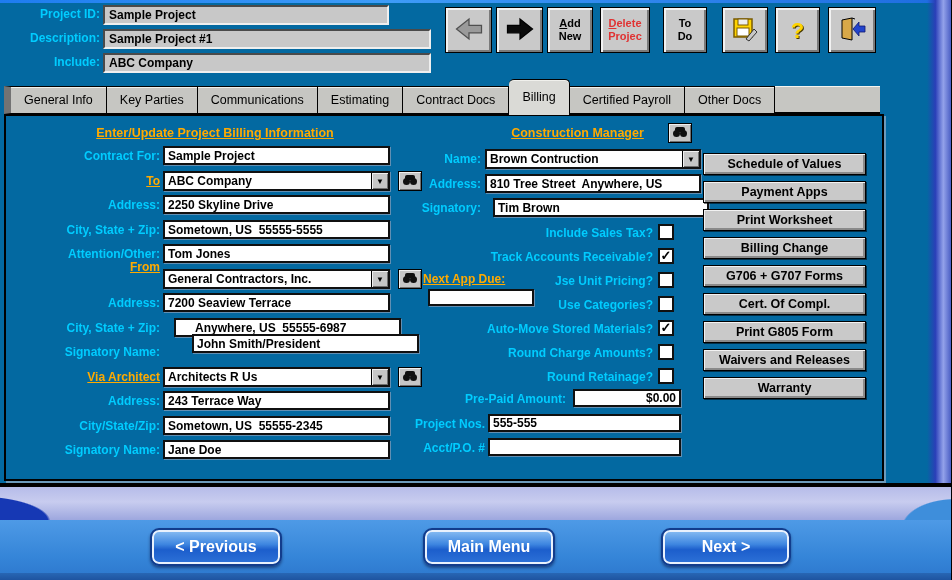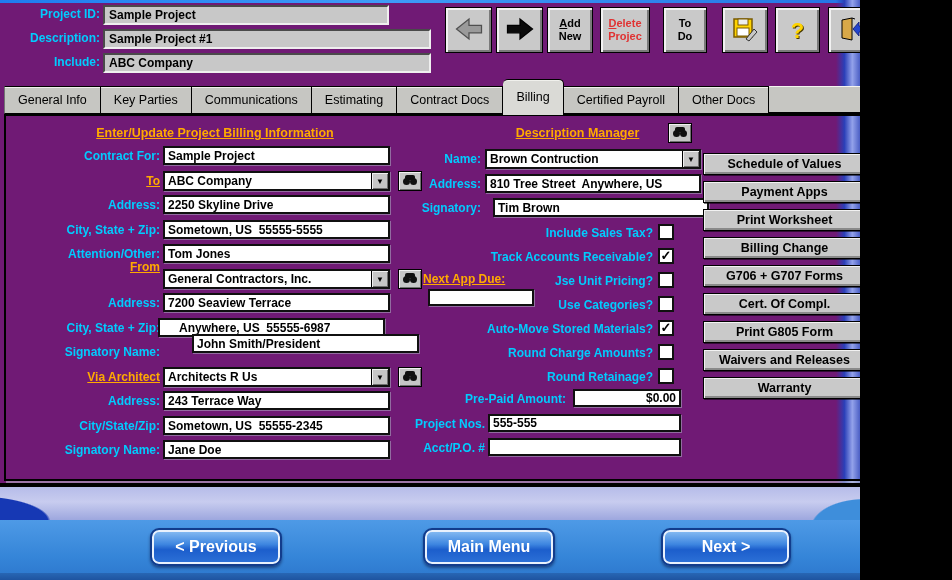--- a/index.html
+++ b/index.html
@@ -1,19 +1,19 @@
 <!DOCTYPE html>
 <html><head>
 <meta charset="utf-8">
 <style>
   * { margin:0; padding:0; box-sizing:border-box; }
   html,body { background:#000; }
   .screen {
-    position:relative; width:860px; height:580px; overflow:hidden;
-    background:#701a75;
+    position:relative; width:951px; height:580px; overflow:hidden;
+    background:#0369a1;
     font-family:"Liberation Sans", sans-serif;
   }
   .topline { position:absolute; left:0; top:0; width:952px; height:3px;
     background:linear-gradient(90deg,#1E7CF0,#3E9CF8 40%,#1E6CE0); }
   
   .rstrip { position:absolute; right:0; top:0; width:24px; height:487px;
     background:linear-gradient(90deg, rgba(0,0,160,0) 0%, #2A3FB8 35%, #93A2EA 68%, #4A5EC4 100%); }
 
   
   .cl { position:absolute; text-align:right; color:#00CCFF; font-weight:700; font-size:12px; white-space:nowrap; }
@@ -48,21 +48,21 @@
   .tbtn.red { color:#E03232;text-align:center; }
   .qmark { color:#FFD400; font-size:22px; font-weight:700; text-shadow:1px 1px 0 #4a3a00; }
 
   
   .tabband { position:absolute; left:4px; top:86px; width:876px; height:28px;
     background:#C6C6C2; border-top:1px solid #F4F4F0; border-bottom:2px solid #000; }
   .tabs { position:absolute; left:4px; top:86px; height:28px; display:flex; align-items:flex-end; }
   .tab { height:28px; background:#C6C6C2; border:1px solid #000; border-left:none;
     padding:0 13px; font-size:12.5px; line-height:26px; color:#000; cursor:pointer; white-space:nowrap;
     box-shadow:inset 0 1px 0 #F0F0EC; }
-  .tab:first-child { border-left:1px solid #737373; }
+  .tab:first-child { border-left:7px solid #737373; }
   .tab.active { height:36px; margin-bottom:-1px; background:#DADAD6; border-bottom:none;
     border-radius:5px 5px 0 0; line-height:34px; z-index:3; position:relative; }
 
   
   .formbox { position:absolute; left:4px; top:114px; width:880px; height:367px;
     border:2px solid #000; box-shadow:2px 2px 0 rgba(195,195,210,.55); }
   .abtn { position:absolute; left:703px; width:163px; height:22px; background:#C9C9C9; cursor:pointer;
     border:1px solid #000; box-shadow:inset 1px 1px 0 #F2F2F2, inset -2px -2px 0 #8A8A8A, 1px 1px 0 rgba(0,0,0,.55);
     font-family:"Liberation Sans",sans-serif; font-weight:700; font-size:12.5px; color:#000; text-align:center; }
   .fhead { position:absolute; color:#FFAA00; font-weight:700; font-size:12.5px; text-decoration:underline;
@@ -203,21 +203,21 @@
           <circle cx="4.5" cy="7.5" r="3.5" fill="#101010"></circle>
           <circle cx="11.5" cy="7.5" r="3.5" fill="#101010"></circle>
         </svg>
     </span>
   </div>
 
   <div class="cl" style="left:10px;top:296px;width:150px">Address:</div>
   <input class="inp" style="left: 163px; top: 293px; width: 227px;" value="7200 Seaview Terrace">
 
   <div class="cl" style="left:10px;top:321px;width:150px">City, State + Zip:</div>
-  <input class="inp" style="left: 158px; top: 318px; width: 227px; padding-left: 19px;" value="Anywhere, US  55555-6987">
+  <input class="inp" style="left: 174px; top: 318px; width: 227px; padding-left: 19px;" value="Anywhere, US  55555-6987">
 
   <div class="cl" style="left:10px;top:345px;width:150px">Signatory Name:</div>
   <input class="inp" style="left: 163px; top: 334px; width: 227px; margin-left: 29px;" value="John Smith/President">
 
   <div class="ol" style="left:10px;top:370px;width:150px">Via Architect</div>
   <div class="combo" style="left:163px;top:367px;width:227px">
     <input value="Architects R Us" style="">
     <div class="dbtn">▼</div>
   </div>
   <div class="binoc" style="left:398px;top:367px">
@@ -232,21 +232,21 @@
 
   <div class="cl" style="left:10px;top:394px;width:150px">Address:</div>
   <input class="inp" style="left: 163px; top: 391px; width: 227px;" value="243 Terrace Way">
 
   <div class="cl" style="left:10px;top:419px;width:150px">City/State/Zip:</div>
   <input class="inp" style="left: 163px; top: 416px; width: 227px;" value="Sometown, US  55555-2345">
 
   <div class="cl" style="left:10px;top:443px;width:150px">Signatory Name:</div>
   <input class="inp" style="left: 163px; top: 440px; width: 227px;" value="Jane Doe">
 
-  <div class="fhead" style="left:495px;top:126px;width:165px">Description Manager</div>
+  <div class="fhead" style="left:495px;top:126px;width:165px">Construction Manager</div>
   <div class="binoc" style="left:668px;top:123px">
     <span>
       <svg width="16" height="12" viewBox="0 0 16 12">
           <rect x="3" y="1" width="10" height="5" rx="2" fill="#101010"></rect>
           <circle cx="4.5" cy="7.5" r="3.5" fill="#101010"></circle>
           <circle cx="11.5" cy="7.5" r="3.5" fill="#101010"></circle>
         </svg>
     </span>
   </div>
 

